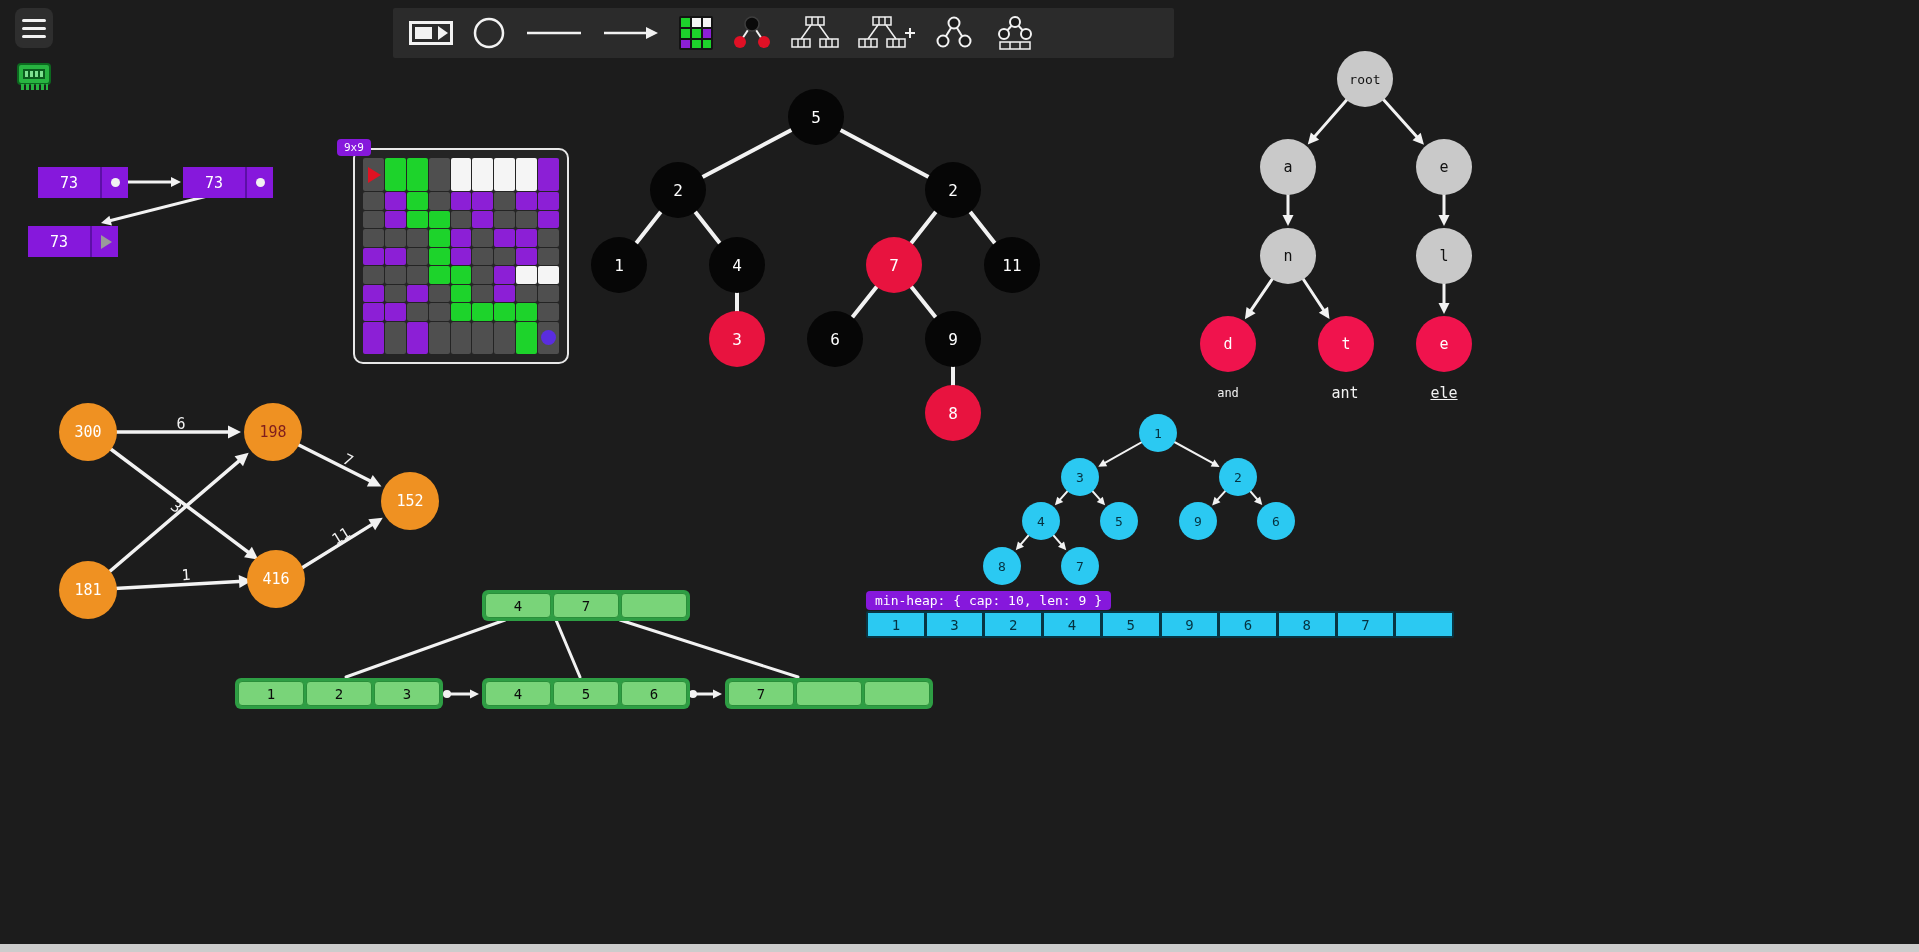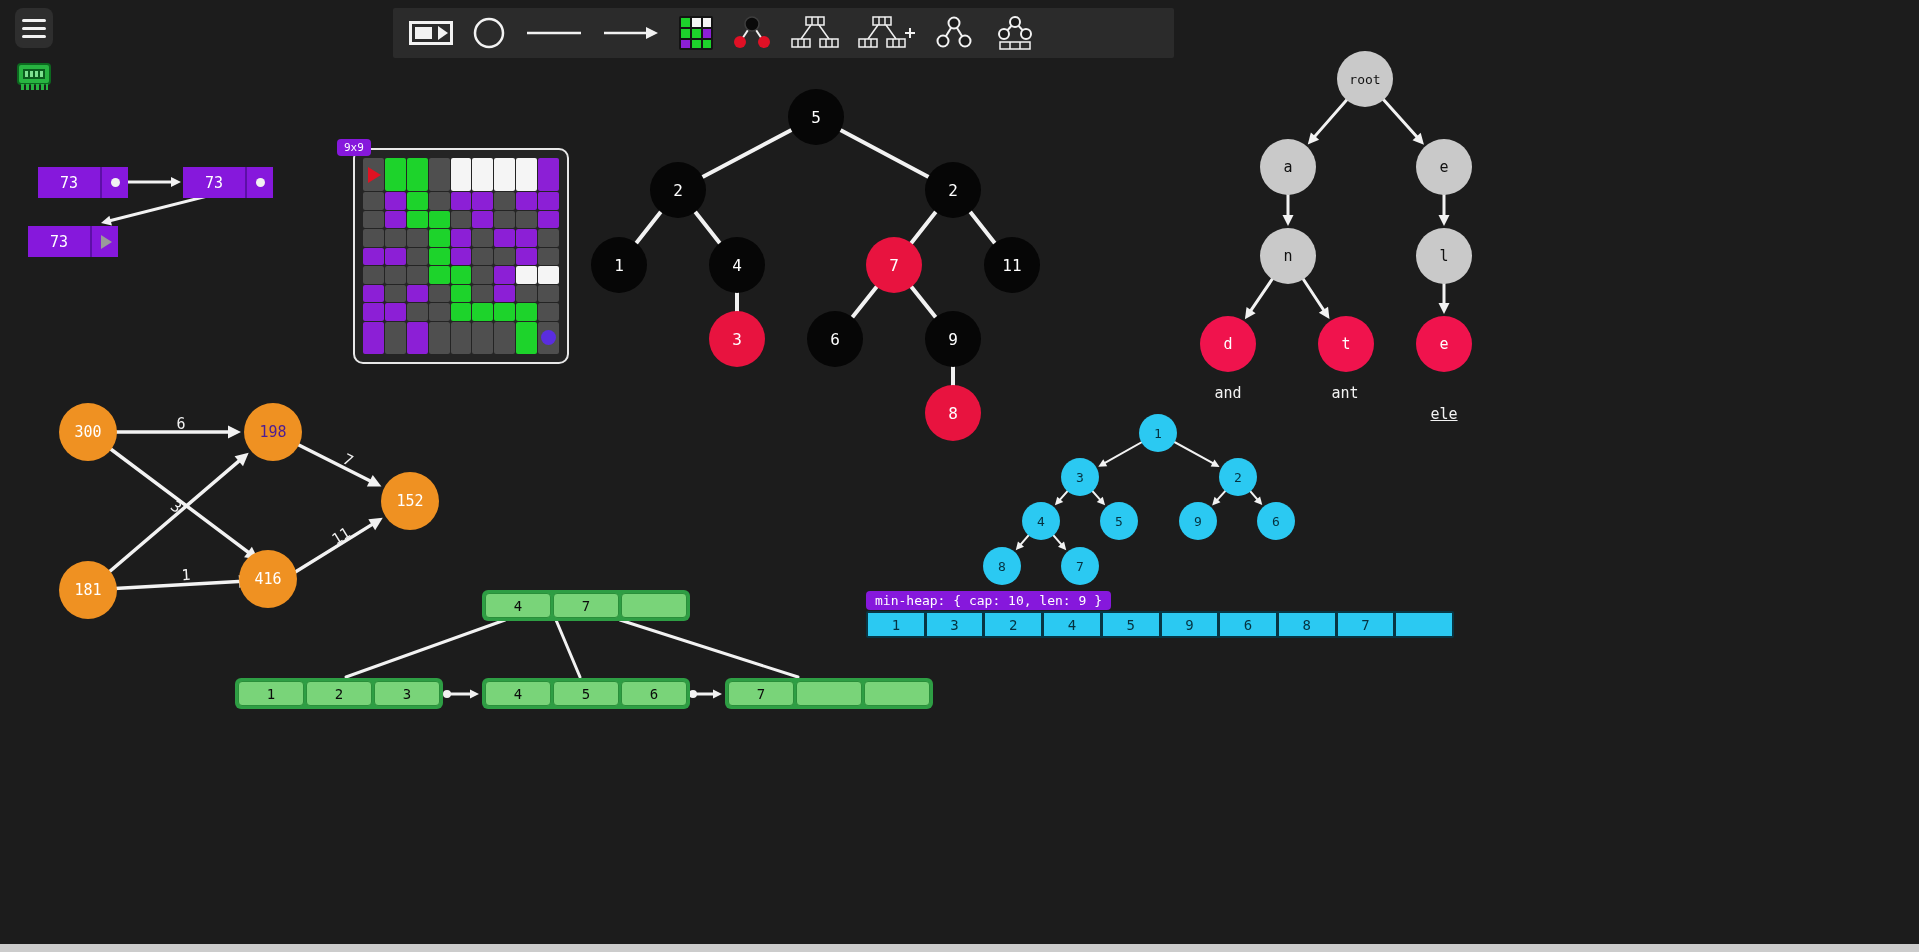--- a/index.html
+++ b/index.html
@@ -367,32 +367,32 @@
       <div class="cnode" style="left: 925px; top: 311px; width: 56px; height: 56px; background: rgb(6, 6, 6); color: rgb(255, 255, 255); font-size: 16px;">9</div>
       <div class="cnode" style="left: 925px; top: 385px; width: 56px; height: 56px; background: rgb(232, 19, 63); color: rgb(255, 255, 255); font-size: 16px;">8</div>
       <div class="cnode" style="left: 1337px; top: 51px; width: 56px; height: 56px; background: rgb(201, 201, 201); color: rgb(17, 17, 17); font-size: 13px;">root</div>
       <div class="cnode" style="left: 1260px; top: 139px; width: 56px; height: 56px; background: rgb(201, 201, 201); color: rgb(17, 17, 17); font-size: 15px;">a</div>
       <div class="cnode" style="left: 1416px; top: 139px; width: 56px; height: 56px; background: rgb(201, 201, 201); color: rgb(17, 17, 17); font-size: 15px;">e</div>
       <div class="cnode" style="left: 1260px; top: 228px; width: 56px; height: 56px; background: rgb(201, 201, 201); color: rgb(17, 17, 17); font-size: 15px;">n</div>
       <div class="cnode" style="left: 1416px; top: 228px; width: 56px; height: 56px; background: rgb(201, 201, 201); color: rgb(17, 17, 17); font-size: 15px;">l</div>
       <div class="cnode" style="left: 1200px; top: 316px; width: 56px; height: 56px; background: rgb(240, 19, 77); color: rgb(255, 255, 255); font-size: 15px;">d</div>
       <div class="cnode" style="left: 1318px; top: 316px; width: 56px; height: 56px; background: rgb(240, 19, 77); color: rgb(255, 255, 255); font-size: 15px;">t</div>
       <div class="cnode" style="left: 1416px; top: 316px; width: 56px; height: 56px; background: rgb(240, 19, 77); color: rgb(255, 255, 255); font-size: 15px;">e</div>
-      <div class="wlabel" style="left: 1228px; top: 393px; font-size: 15px;">and</div>
+      <div class="wlabel" style="left: 1228px; top: 393px; font-size: 12px;">and</div>
       <div class="wlabel" style="left: 1345px; top: 393px; font-size: 15px;">ant</div>
-      <div class="wlabel" style="left: 1444px; top: 414px; font-size: 15px; text-decoration: underline;">ele</div>
+      <div class="wlabel" style="left: 1444px; top: 393px; font-size: 15px; text-decoration: underline;">ele</div>
       <div class="wlabel" style="left: 181px; top: 424px; font-size: 15px; transform: translate(-50%, -50%) rotate(0deg);">6</div>
       <div class="wlabel" style="left: 176px; top: 507px; font-size: 15px; transform: translate(-50%, -50%) rotate(36.8699deg);">3</div>
       <div class="wlabel" style="left: 186px; top: 575px; font-size: 15px; transform: translate(-50%, -50%) rotate(-3.21221deg);">1</div>
       <div class="wlabel" style="left: 348px; top: 460px; font-size: 15px; transform: translate(-50%, -50%) rotate(26.7321deg);">7</div>
       <div class="wlabel" style="left: 341px; top: 536px; font-size: 15px; transform: translate(-50%, -50%) rotate(-31.7595deg);">11</div>
       <div class="cnode" style="left: 59px; top: 403px; width: 58px; height: 58px; background: rgb(239, 145, 34); color: rgb(255, 255, 255); font-size: 15px;">300</div>
-      <div class="cnode" style="left: 244px; top: 403px; width: 58px; height: 58px; background: rgb(239, 145, 34); color: #4c1d95; font-size: 15px;">198</div>
+      <div class="cnode" style="left: 244px; top: 403px; width: 58px; height: 58px; background: rgb(239, 145, 34); color: #7f1d1d; font-size: 15px;">198</div>
       <div class="cnode" style="left: 59px; top: 561px; width: 58px; height: 58px; background: rgb(239, 145, 34); color: rgb(255, 255, 255); font-size: 15px;">181</div>
-      <div class="cnode" style="left: 239px; top: 550px; width: 58px; height: 58px; background: rgb(239, 145, 34); color: rgb(255, 255, 255); font-size: 15px;">416</div>
+      <div class="cnode" style="left: 247px; top: 550px; width: 58px; height: 58px; background: rgb(239, 145, 34); color: rgb(255, 255, 255); font-size: 15px;">416</div>
       <div class="cnode" style="left: 381px; top: 472px; width: 58px; height: 58px; background: rgb(239, 145, 34); color: rgb(255, 255, 255); font-size: 15px;">152</div>
       <div class="llnode" style="left: 38px; top: 167px; width: 90px; height: 31px; background: rgb(134, 24, 220);">
         <div class="llval" style="width:62px">73</div>
         <div class="llptr" style="border-color:#5c0fa6">
           <span class="pdot"></span>
         </div>
       </div>
       <div class="llnode" style="left: 183px; top: 167px; width: 90px; height: 31px; background: rgb(134, 24, 220);">
         <div class="llval" style="width:62px">73</div>
         <div class="llptr" style="border-color:#5c0fa6">

